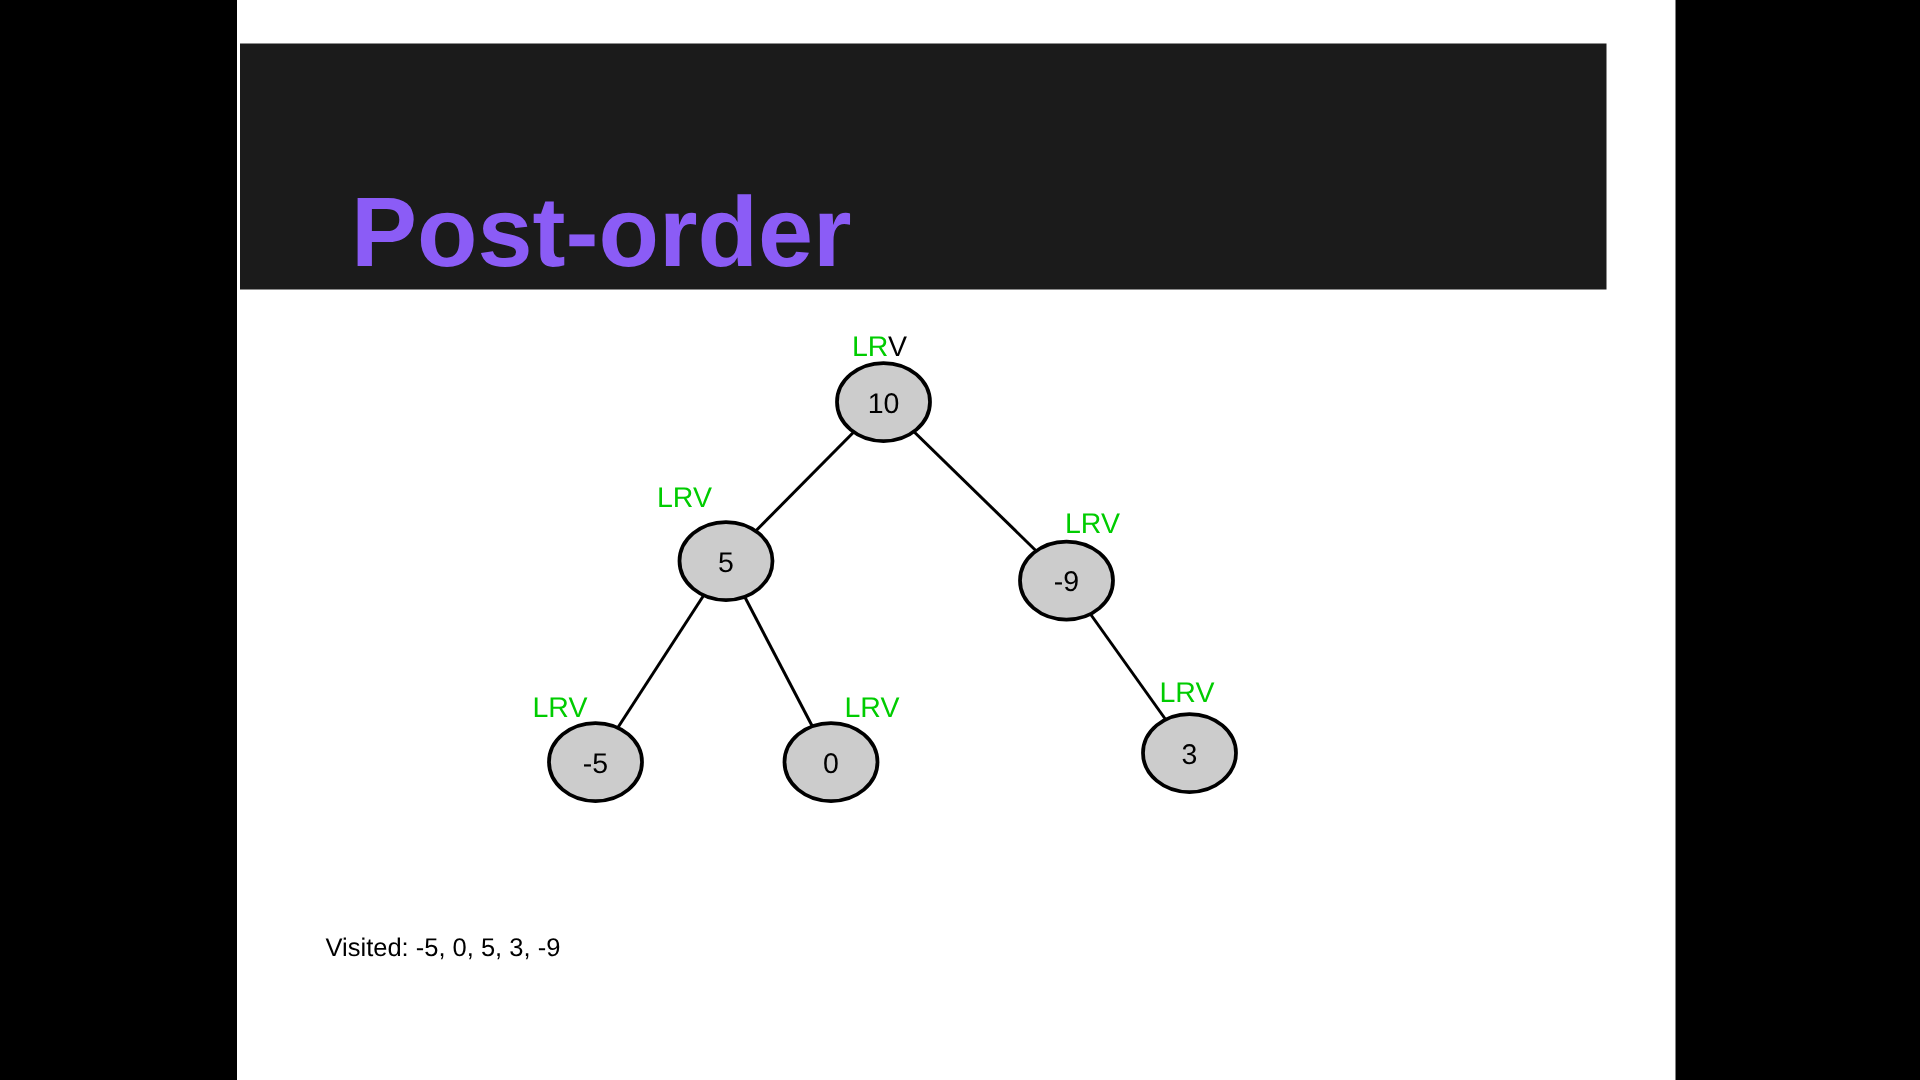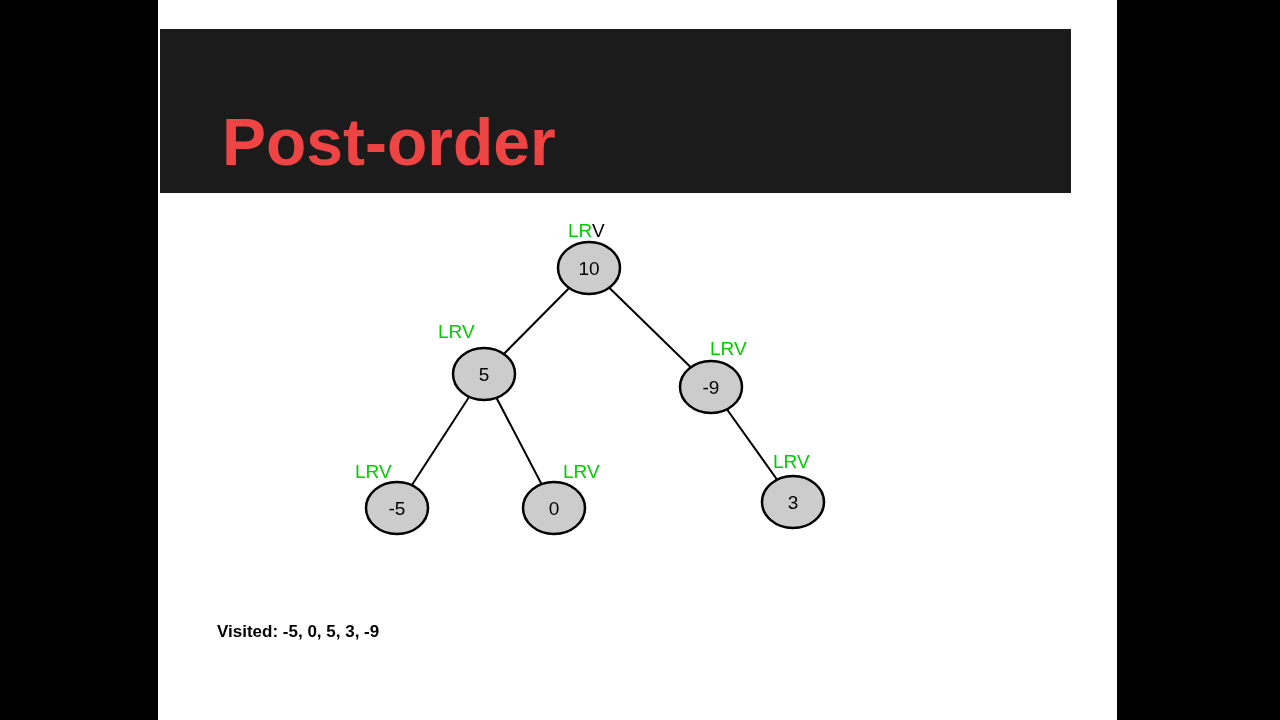--- a/index.html
+++ b/index.html
@@ -12,32 +12,32 @@
     background:#ffffff;
   }
   .letterbox{position:absolute;top:0;height:720px;background:#000;}
   .letterbox.left{left:0;width:158px;}
   .letterbox.right{left:1117px;width:163px;}
   .titlebar{
     position:absolute;left:160px;top:29px;width:911px;height:164px;
     background:#1b1b1b;
   }
   .title{
-    position:absolute;left:58px;top:76px;margin:4px;
-    font-size:66px;line-height:1;font-weight:bold;color:#ef4444;
+    position:absolute;left:58px;top:76px;margin:16px;
+    font-size:66px;line-height:1;font-weight:bold;color:#8b5cf6;
     white-space:nowrap;
   }
   .tree-svg{position:absolute;left:0;top:0;}
   .tree-svg line{stroke:#000000;stroke-width:2;}
   .tree-svg ellipse{stroke:#000000;stroke-width:2.5;}
   .tree-svg text{font-family:"Liberation Sans",sans-serif;font-size:19px;fill:#000000;}
   .tree-svg .nodeval{text-anchor:middle;}
   .visited{
     position:absolute;left:217px;top:622px;
-    font-size:17px;font-weight:bold;color:#000000;white-space:nowrap;
+    font-size:17px;font-weight:normal;color:#000000;white-space:nowrap;
   }
 </style>
 </head>
 <body>
 
 <div class="stage">
 
   <div class="letterbox left"></div>
   <div class="letterbox right"></div>
 

